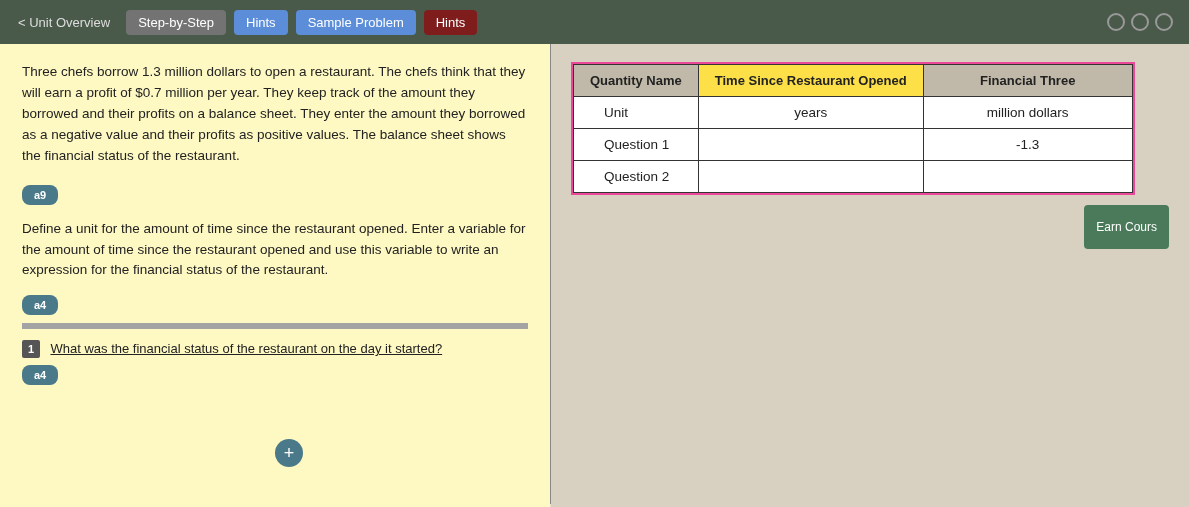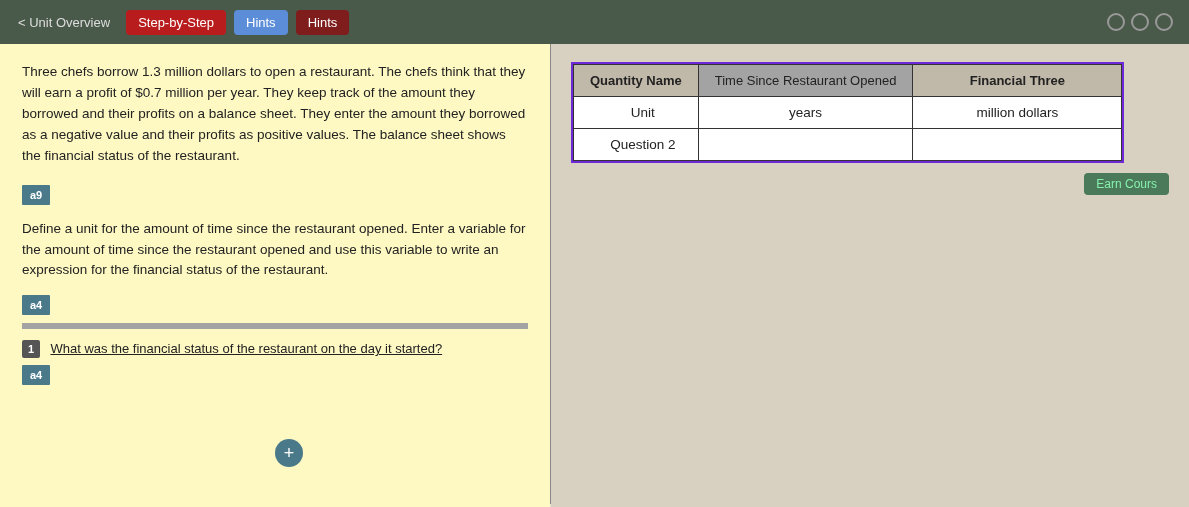--- a/index.html
+++ b/index.html
@@ -51,21 +51,21 @@
     .nav-btn-unit-overview {
       background: transparent;
       color: #ddd;
       font-size: 13px;
       cursor: pointer;
       border: none;
       padding: 5px 8px;
     }
 
     .nav-btn-step {
-      background: #b91c1c;
+      background: #737373;
       color: white;
       text-align: right;
     }
 
     .nav-btn-solver {
       background: #5b8dd9;
       color: white;
     }
 
     .nav-btn-sample {
@@ -96,26 +96,26 @@
       font-size: 13.5px;
       color: #222;
       line-height: 1.55;
       margin-bottom: 14px;
     }
 
     .badge {
       display: inline-flex;
       align-items: center;
       justify-content: center;
-      width: 28px;
+      width: 36px;
       height: 20px;
       background: #4a7a8a;
       color: white;
       font-size: 11px;
-      border-radius: 1px;
+      border-radius: 8px;
       margin-top: 4px;
       font-weight: bold;
     }
 
     .instruction-text {
       font-size: 13.5px;
       color: #222;
       line-height: 1.55;
       font-weight: normal;
       margin-bottom: 10px;
@@ -156,21 +156,21 @@
     .right-panel {
       flex: 1;
       padding: 18px 20px;
       background: #d8d0c0;
       display: flex;
       flex-direction: column;
       align-items: flex-start;
     }
 
     .table-container {
-      border: 2px solid #6d28d9;
+      border: 2px solid #ec4899;
       background: white;
     }
 
     table {
       border-collapse: collapse;
       min-width: 380px;
     }
 
     th, td {
       border: 1.5px solid #333;
@@ -180,34 +180,34 @@
       color: #222;
     }
 
     th {
       background: #c8c0b0;
       font-weight: bold;
       font-size: 13px;
     }
 
     .qty-col {
-      text-align: center;
+      text-align: left;
       padding-left: 30px;
       background: white;
     }
 
     .qty-header {
       background: #c0b8a8;
       text-align: center;
       font-weight: bold;
     }
 
     .time-header {
-      background: #a3a3a3;
-      font-weight: normal;
+      background: #fde047;
+      font-weight: bold;
     }
 
     .fin-header {
       background: #c0b8a8;
       font-weight: bold;
     }
 
     .input-cell input {
       border: none;
       outline: none;
@@ -216,24 +216,24 @@
       background: transparent;
       text-align: center;
     }
 
     .input-cell {
       min-width: 80px;
     }
 
     .earn-cours-btn {
       background: #4a7a5a;
-      color: #86efac;
+      color: #ffffff;
       border: none;
       border-radius: 4px;
-      padding: 4px 12px;
+      padding: 15px 12px;
       font-size: 12px;
       cursor: pointer;
       margin-top: 10px;
       align-self: flex-end;
     }
 
     .plus-btn {
       width: 28px;
       height: 28px;
       border-radius: 50%;
@@ -257,20 +257,21 @@
     }
 
   </style>
 </head>
 <body>
 
 <div class="top-bar">
   <button class="nav-btn-unit-overview">&lt; Unit Overview</button>
   <button class="nav-btn nav-btn-step">Step-by-Step</button>
   <button class="nav-btn nav-btn-solver">Hints</button>
+  <button class="nav-btn nav-btn-sample">Sample Problem</button>
   <button class="nav-btn nav-btn-hints">Hints</button>
   <div class="top-bar-right-icons">
     <div class="circle-icon"></div>
     <div class="circle-icon"></div>
     <div class="circle-icon"></div>
   </div>
 </div>
 
 <div class="main-content">
   <div class="left-panel">
@@ -302,20 +303,27 @@
             <th class="fin-header">Financial Three</th>
           </tr>
         </thead>
         <tbody>
           <tr>
             <td class="qty-col">Unit</td>
             <td>years</td>
             <td>million dollars</td>
           </tr>
           <tr>
+            <td class="qty-col">Question 1</td>
+            <td class="input-cell">
+              <input type="text" style="">
+            </td>
+            <td>-1.3</td>
+          </tr>
+          <tr>
             <td class="qty-col">Question 2</td>
             <td class="input-cell">
               <input type="text" style="">
             </td>
             <td class="input-cell">
               <input type="text" style="">
             </td>
           </tr>
         </tbody>
       </table>

